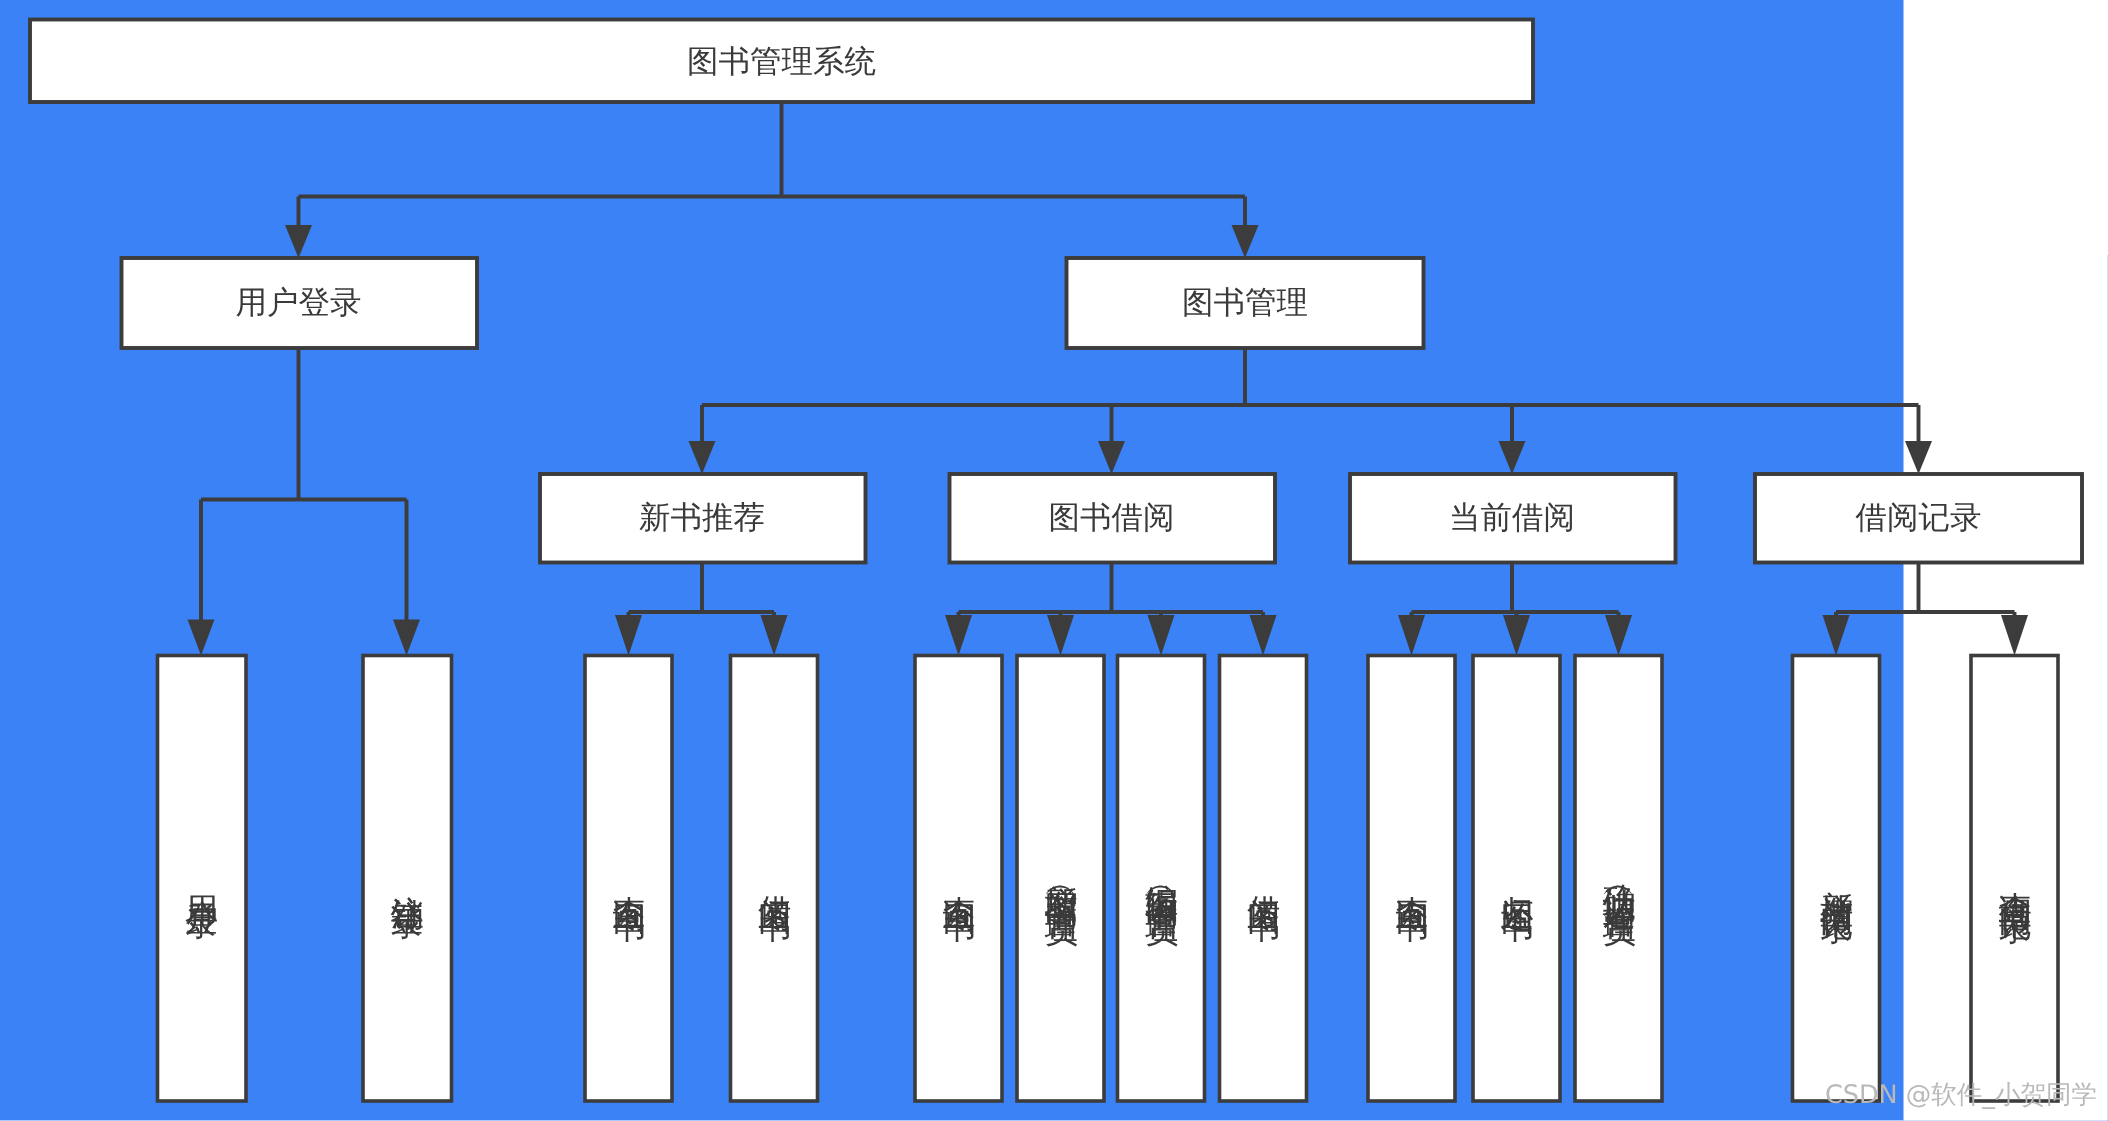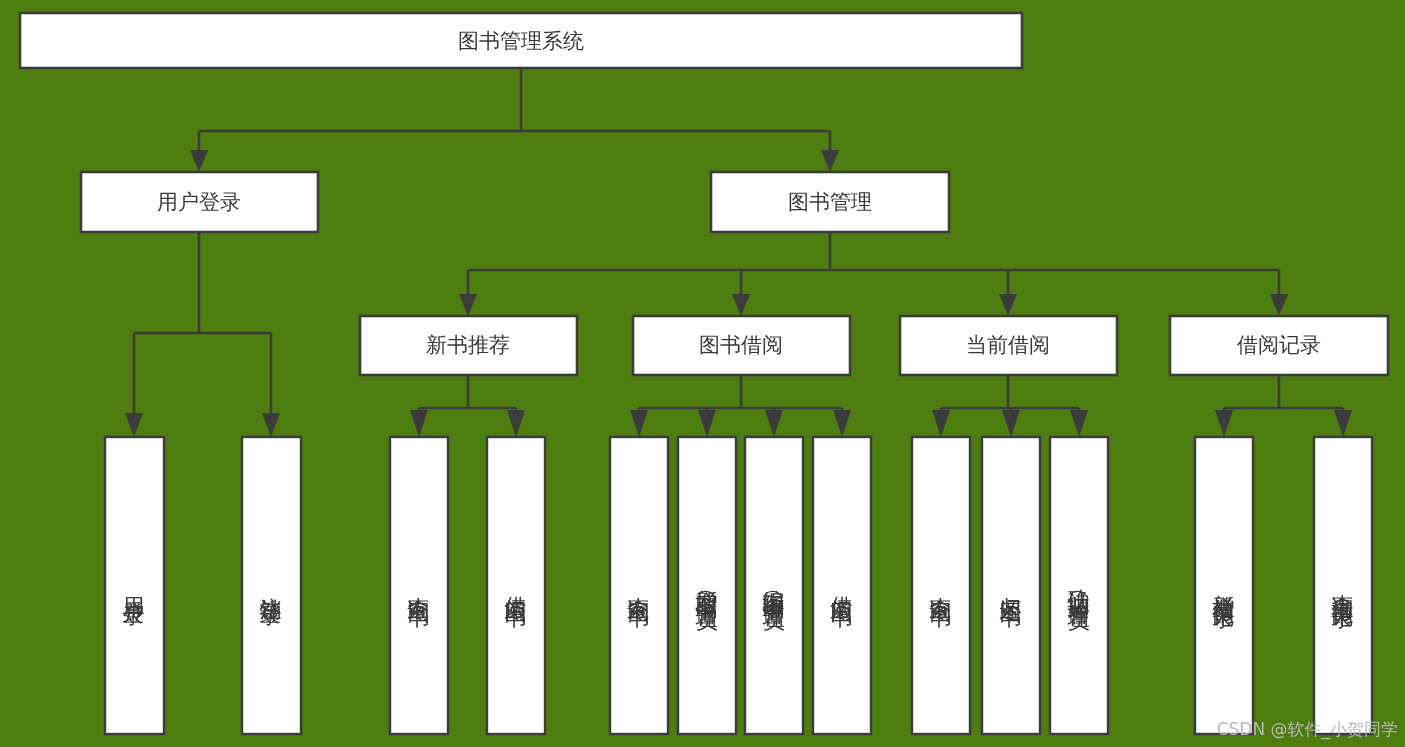--- a/index.html
+++ b/index.html
@@ -9,23 +9,23 @@
     background: #ffffff;
   }
   body {
     width: 1405px;
     height: 747px;
     font-family: "DejaVu Sans", "Liberation Sans", sans-serif;
     overflow: hidden;
   }
   #diagram-root {
     position: relative;
-    width: 1405px;
+    width: 1269px;
     height: 747px;
-    background: #4d7c0f;
+    background: #3b82f6;
     text-align: center;
   }
   svg#flowchart {
     display: block;
     width: 1405px;
     height: 747px;
   }
   .node-box {
     fill: #ffffff;
     stroke: #3c3c3c;

